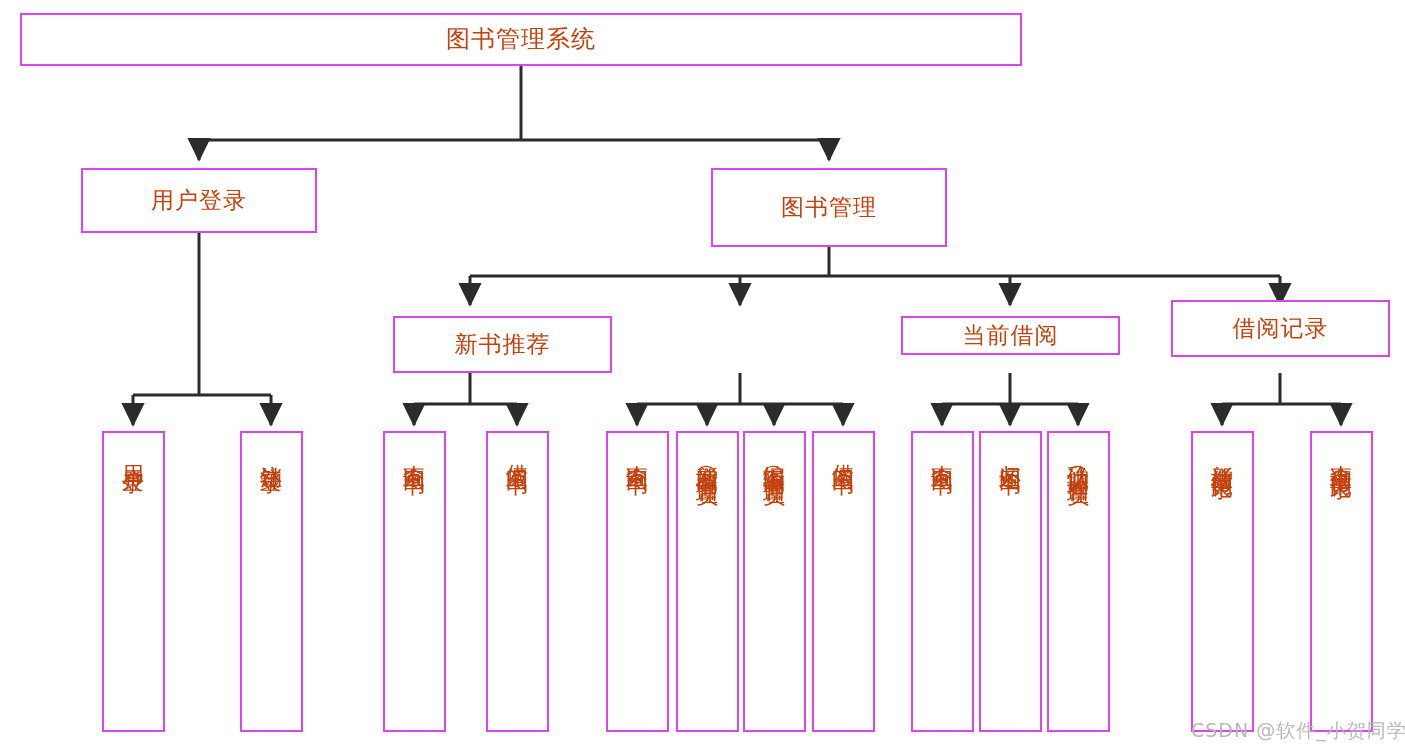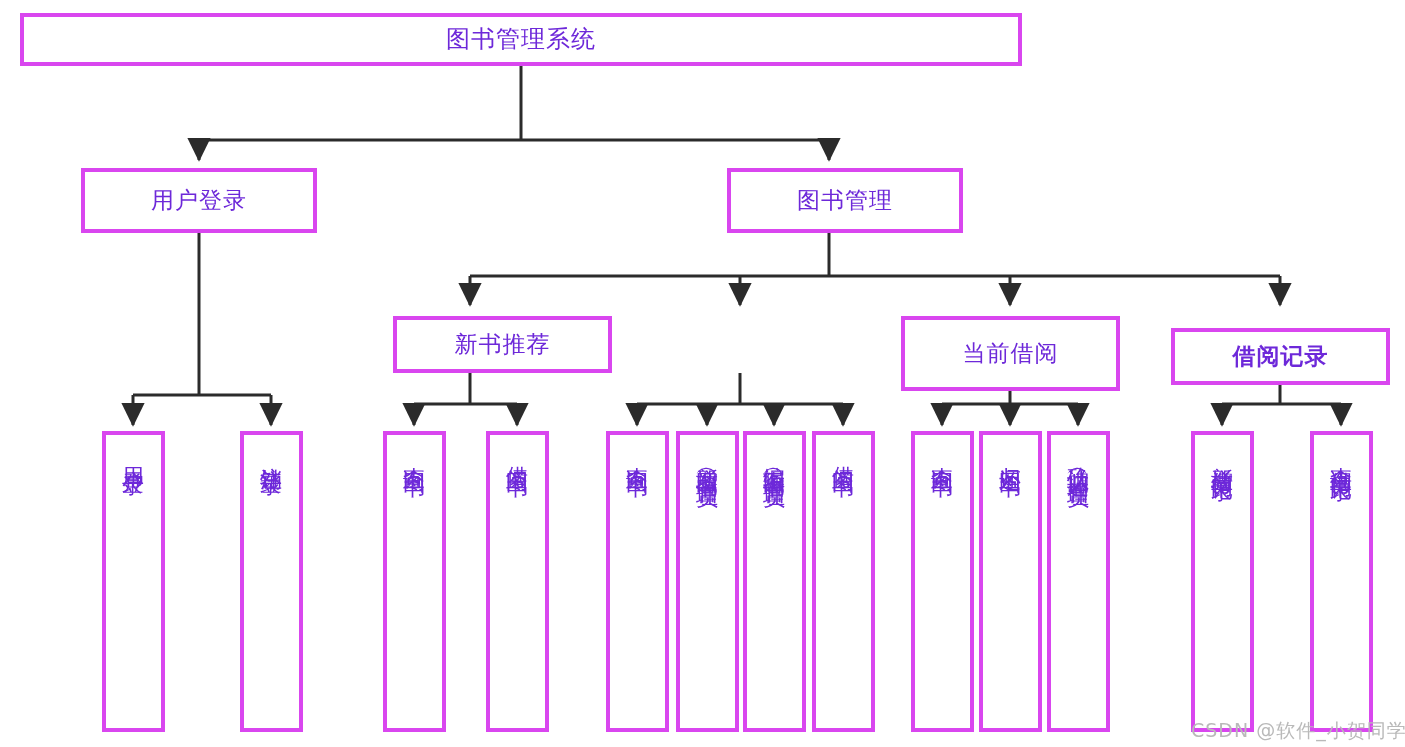--- a/index.html
+++ b/index.html
@@ -22,26 +22,26 @@
     position: absolute;
     left: 0;
     top: 0;
     width: 1405px;
     height: 747px;
     pointer-events: none;
   }
   .node {
     position: absolute;
     box-sizing: border-box;
-    border: 4px solid #d946ef;
+    border: 2px solid #d946ef;
     background: #ffffff;
     display: flex;
     align-items: center;
     justify-content: center;
-    color: #6d28d9;
+    color: #c2410c;
     text-align: center;
   }
   .node .label {
     display: block;
     line-height: 1.18;
     letter-spacing: 1px;
   }
   
   .node.horiz .label {
     font-size: 23px;
@@ -126,31 +126,31 @@
     </g>
   </svg>
 
   <div class="node horiz root" style="left:20px; top:13px; width:1002px; height:53px;">
     <span class="label">图书管理系统</span>
   </div>
 
   <div class="node horiz" style="left:81px; top:168px; width:236px; height:65px;">
     <span class="label">用户登录</span>
   </div>
-  <div class="node horiz" style="left:711px; top:168px; width:236px; height:65px;margin-left:16px;">
+  <div class="node horiz" style="left:711px; top:168px; width:236px; height:79px;">
     <span class="label">图书管理</span>
   </div>
 
   <div class="node horiz" style="left:361px; top:316px; width:219px; height:57px;margin-left:32px;">
     <span class="label">新书推荐</span>
   </div>
-  <div class="node horiz" style="left:901px; top:316px; width:219px; height:75px;">
+  <div class="node horiz" style="left:901px; top:316px; width:219px; height:39px;">
     <span class="label">当前借阅</span>
   </div>
-  <div class="node horiz" style="left:1171px; top:328px; width:219px; height:57px;font-weight:bold;">
+  <div class="node horiz" style="left:1171px; top:300px; width:219px; height:57px;">
     <span class="label">借阅记录</span>
   </div>
 
   <div class="node vert" style="left:102px; top:431px; width:63px; height:301px;">
     <span class="label">用户登录</span>
   </div>
   <div class="node vert" style="left:240px; top:431px; width:63px; height:301px;">
     <span class="label">注销登录</span>
   </div>
 

